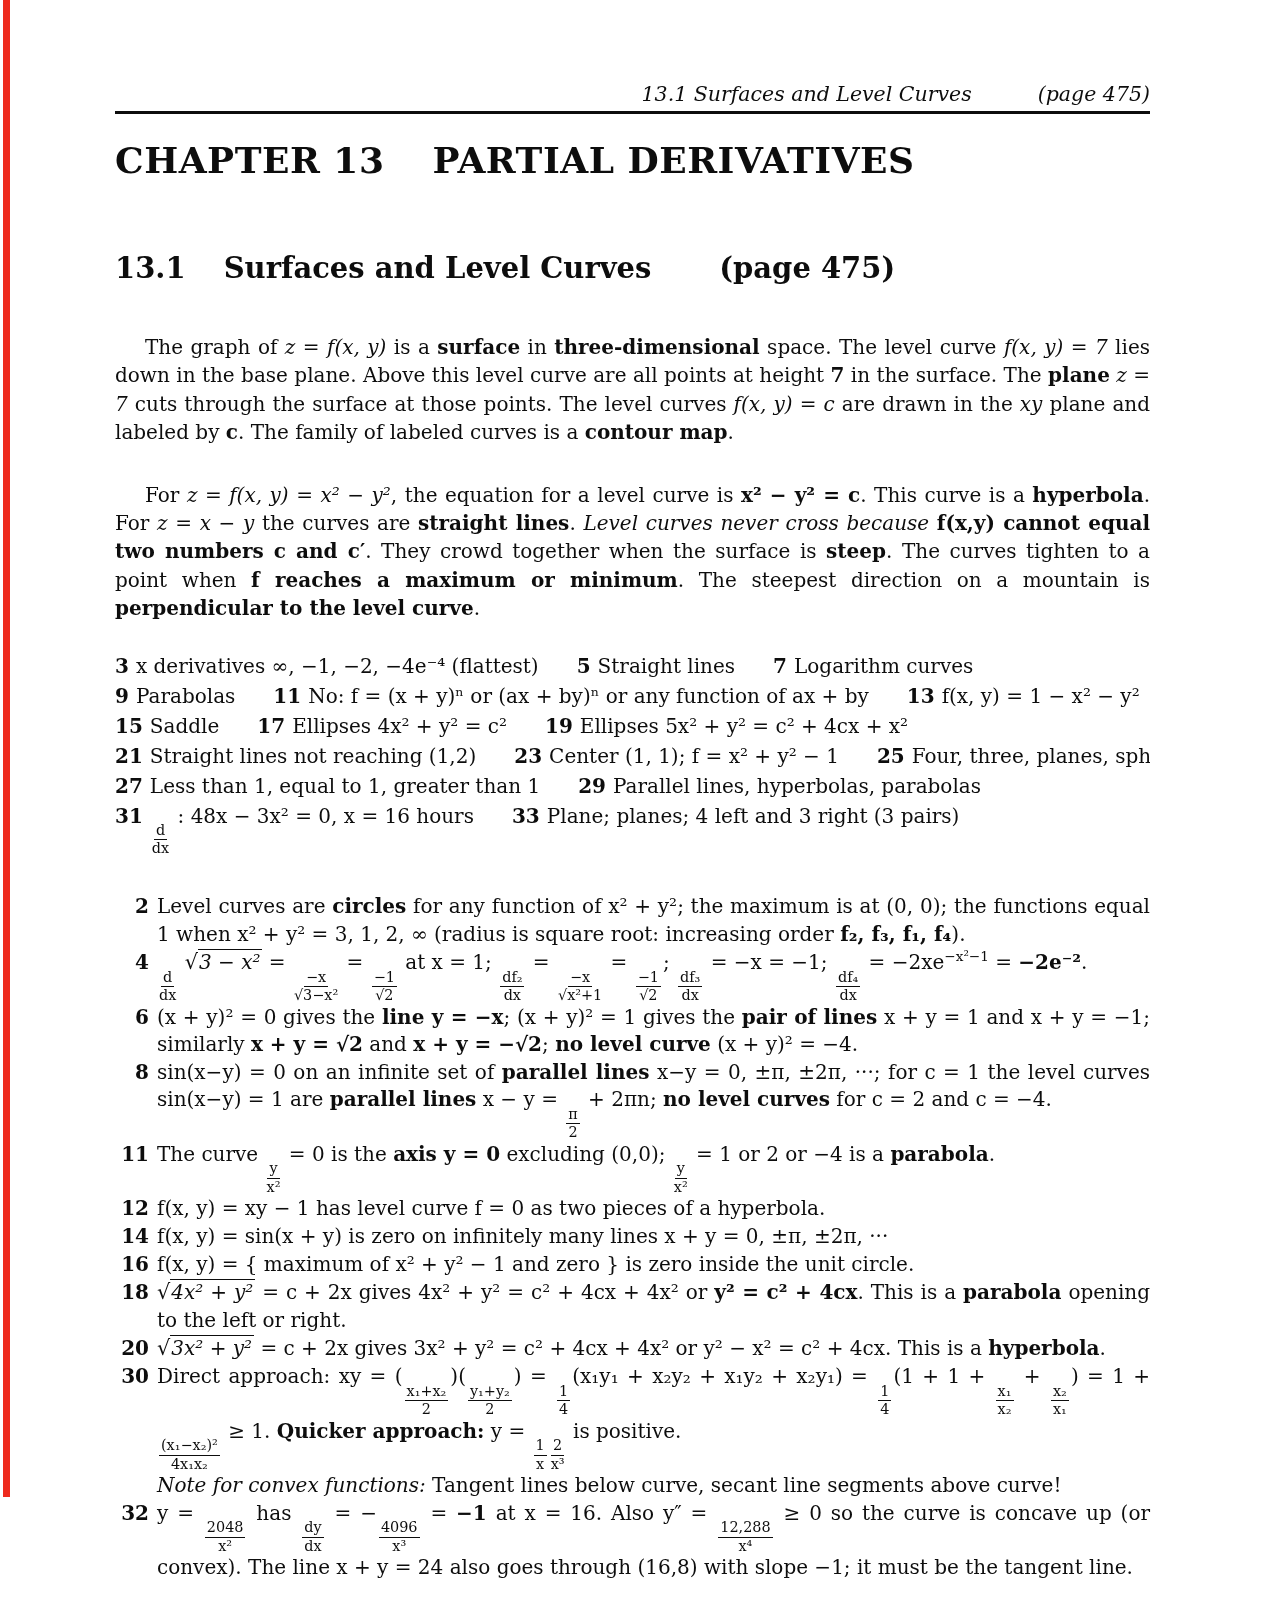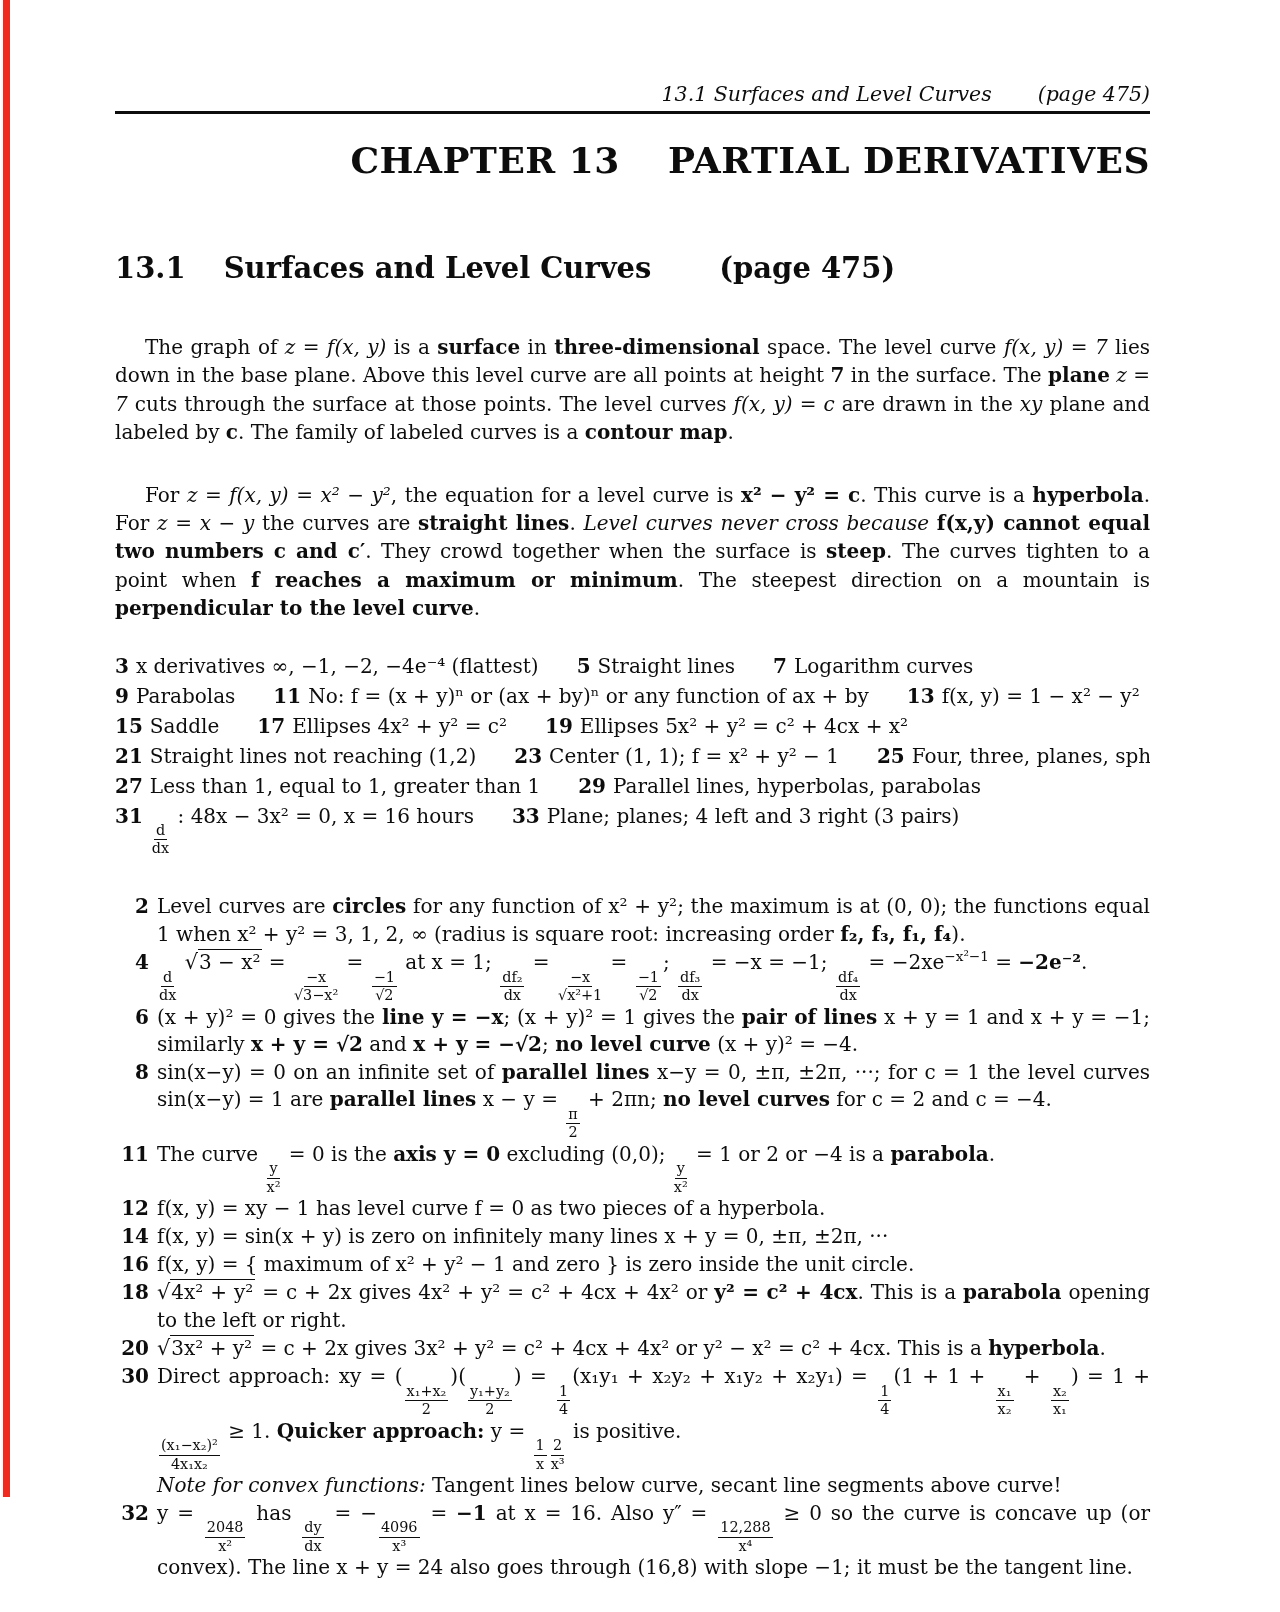--- a/index.html
+++ b/index.html
@@ -1,25 +1,25 @@
 <!DOCTYPE html>
 <html><head>
 <meta charset="utf-8">
 <style>
   html,body{margin:0;padding:0;background:#ffffff;}
   .page{position:relative;width:1280px;height:1612px;background:#ffffff;overflow:hidden;
         font-family:"DejaVu Serif","Liberation Serif",serif;color:#0d0d0d;font-size:20px;}
   .red-edge{position:absolute;left:3px;top:0;width:7px;height:1497px;}
   .content{margin:0 130px 0 115px;}
   
-  .running{display:flex;justify-content:flex-end;align-items:baseline;gap:46px;
+  .running{display:flex;justify-content:flex-end;align-items:baseline;gap:66px;
            padding-top:82px;font-style:italic;font-size:20.5px;}
   .rule{margin-top:5px;height:3px;background:#0d0d0d;}
   
-  .chapter{display:flex;gap:48px;margin-top:25px;font-size:36px;font-weight:bold;letter-spacing:.5px;justify-content:flex-end;}
+  .chapter{display:flex;gap:48px;margin-top:25px;font-size:36px;font-weight:bold;letter-spacing:.5px;}
   .section{display:flex;align-items:baseline;gap:38px;margin-top:70px;font-size:29px;font-weight:bold;}
   .section .pref{margin-left:30px;}
   
   .para{text-align:justify;text-indent:30px;line-height:1.42;margin:0;}
   .p1{margin-top:48px;}
   .p2{margin-top:34px;}
   
   .short{margin-top:28px;line-height:1.5;}
   .sa-row{white-space:nowrap;overflow:hidden;}
   .sa-item{display:inline-block;margin-right:38px;}
@@ -31,21 +31,21 @@
   .wa-item{text-align:justify;line-height:1.38;padding-left:42px;text-indent:-42px;margin:0;}
   .wa-item .num{display:inline-block;min-width:34px;width:34px;text-align:right;margin-right:8px;text-indent:0;}
   
   .b{font-weight:bold;margin-top:37px;}
   .i{font-style:italic;}
   .sup{font-size:.68em;vertical-align:.58em;line-height:0;}
   .frac{display:inline-flex;flex-direction:column;align-items:center;vertical-align:-0.62em;
         line-height:1;margin:0 2px;text-indent:0;}
   .frac .ft{font-size:.72em;line-height:1.08;border-bottom:1.5px solid #0d0d0d;padding:0 2px 1px;white-space:nowrap;}
   .frac .fb{font-size:.72em;line-height:1.08;padding-top:1px;white-space:nowrap;}
-  .sqrt{white-space:nowrap;text-indent:0;}
+  .sqrt{white-space:nowrap;text-indent:0;font-style:italic;}
   .sqrt .rsign{font-size:1.04em;}
   .sqrt .rad{border-top:1.5px solid #0d0d0d;padding:0 2px 0 1px;}
 </style>
 </head>
 <body>
 
 <div class="page">
   <div class="red-edge" style="background: rgb(238, 43, 30);"></div>
   <div class="content">
 

